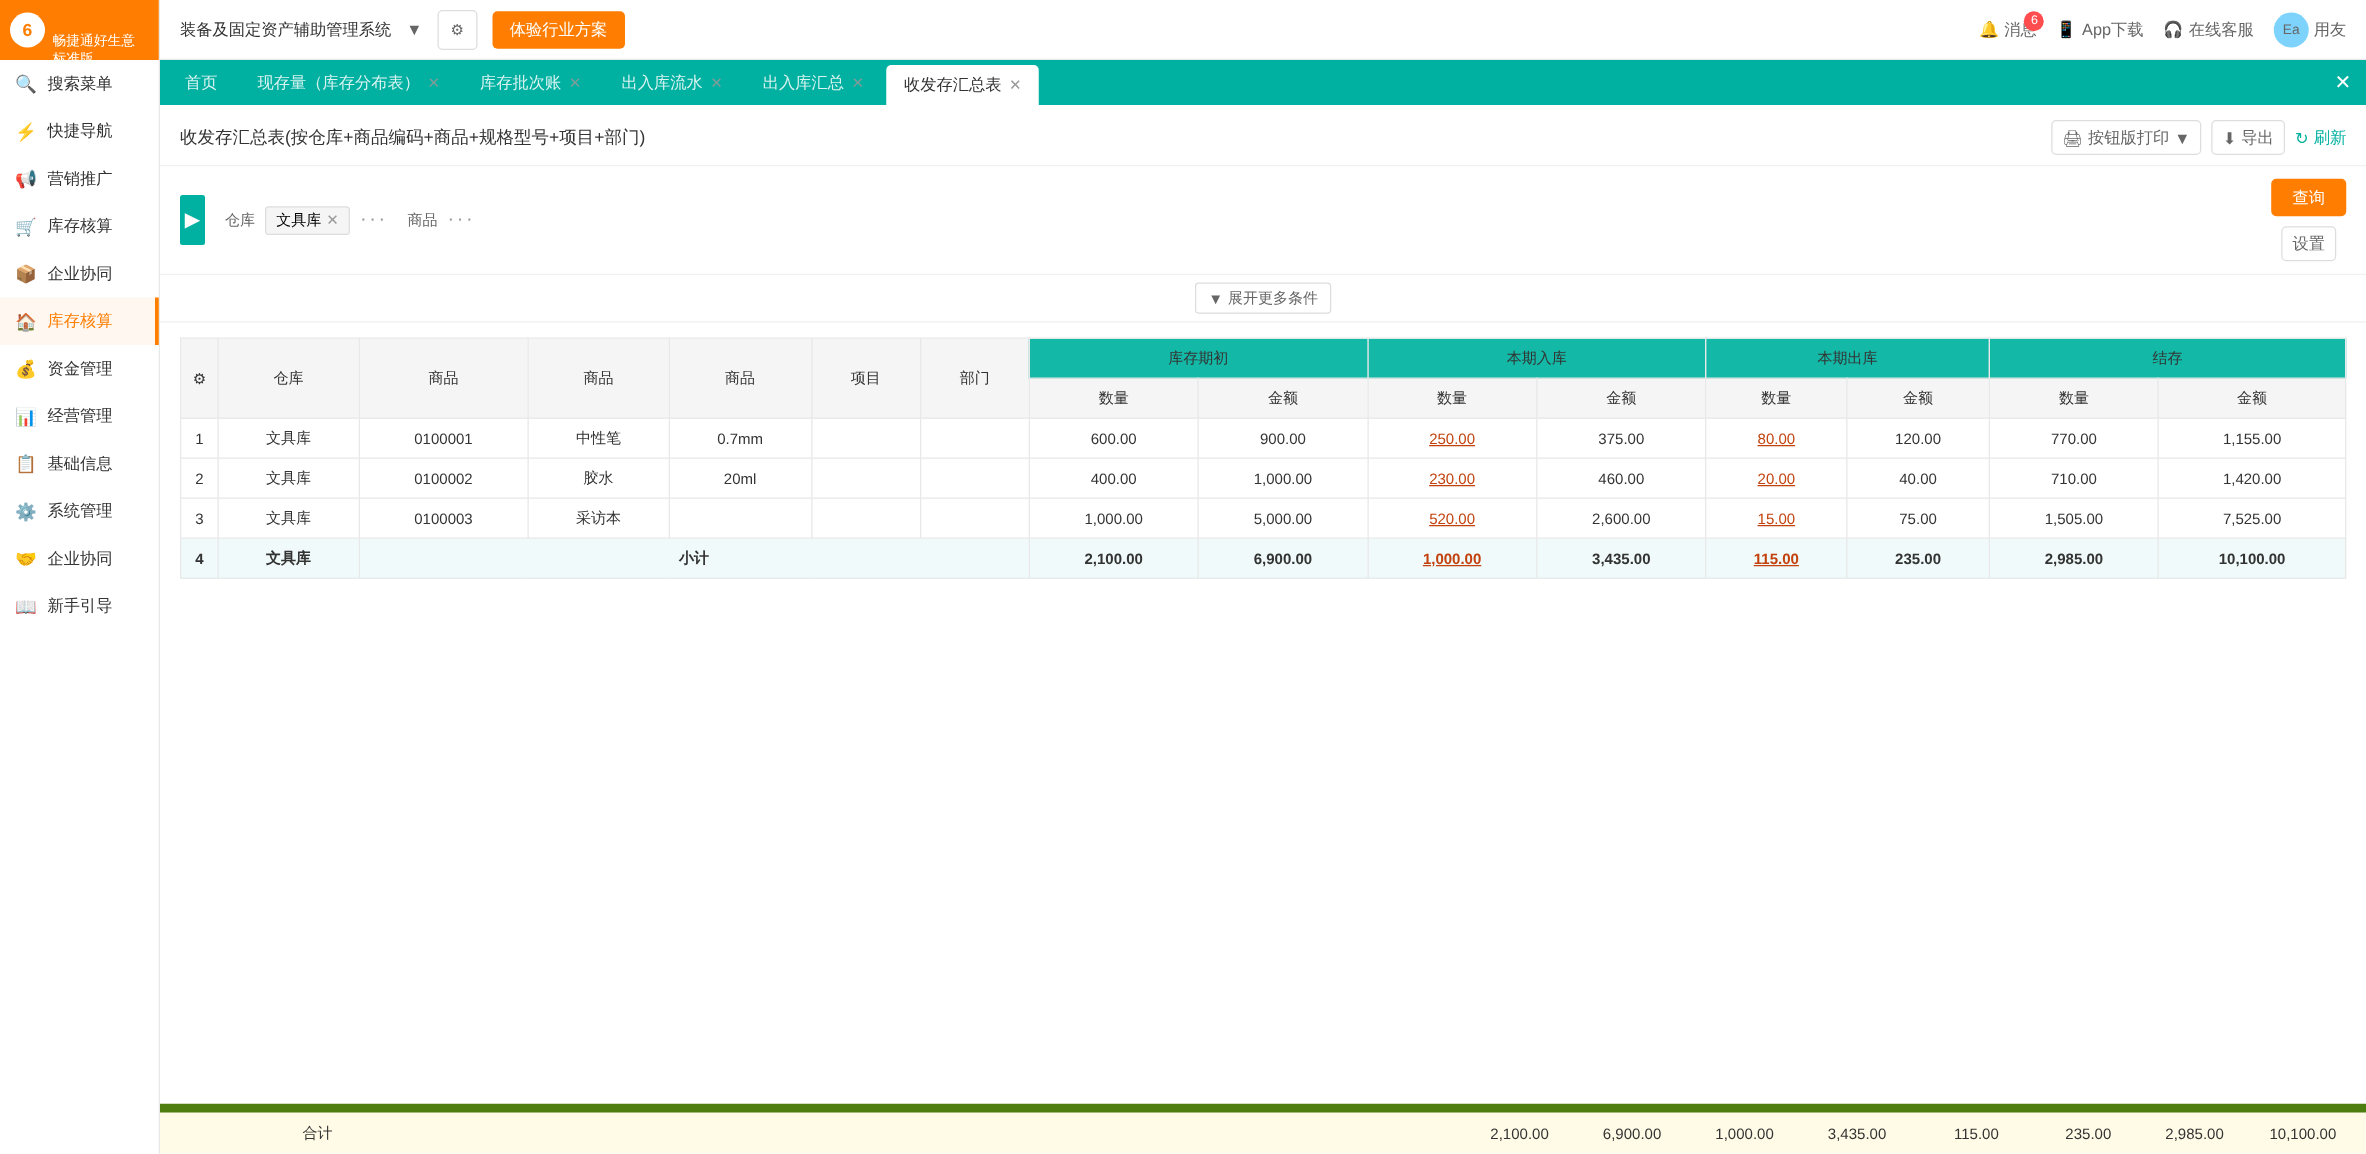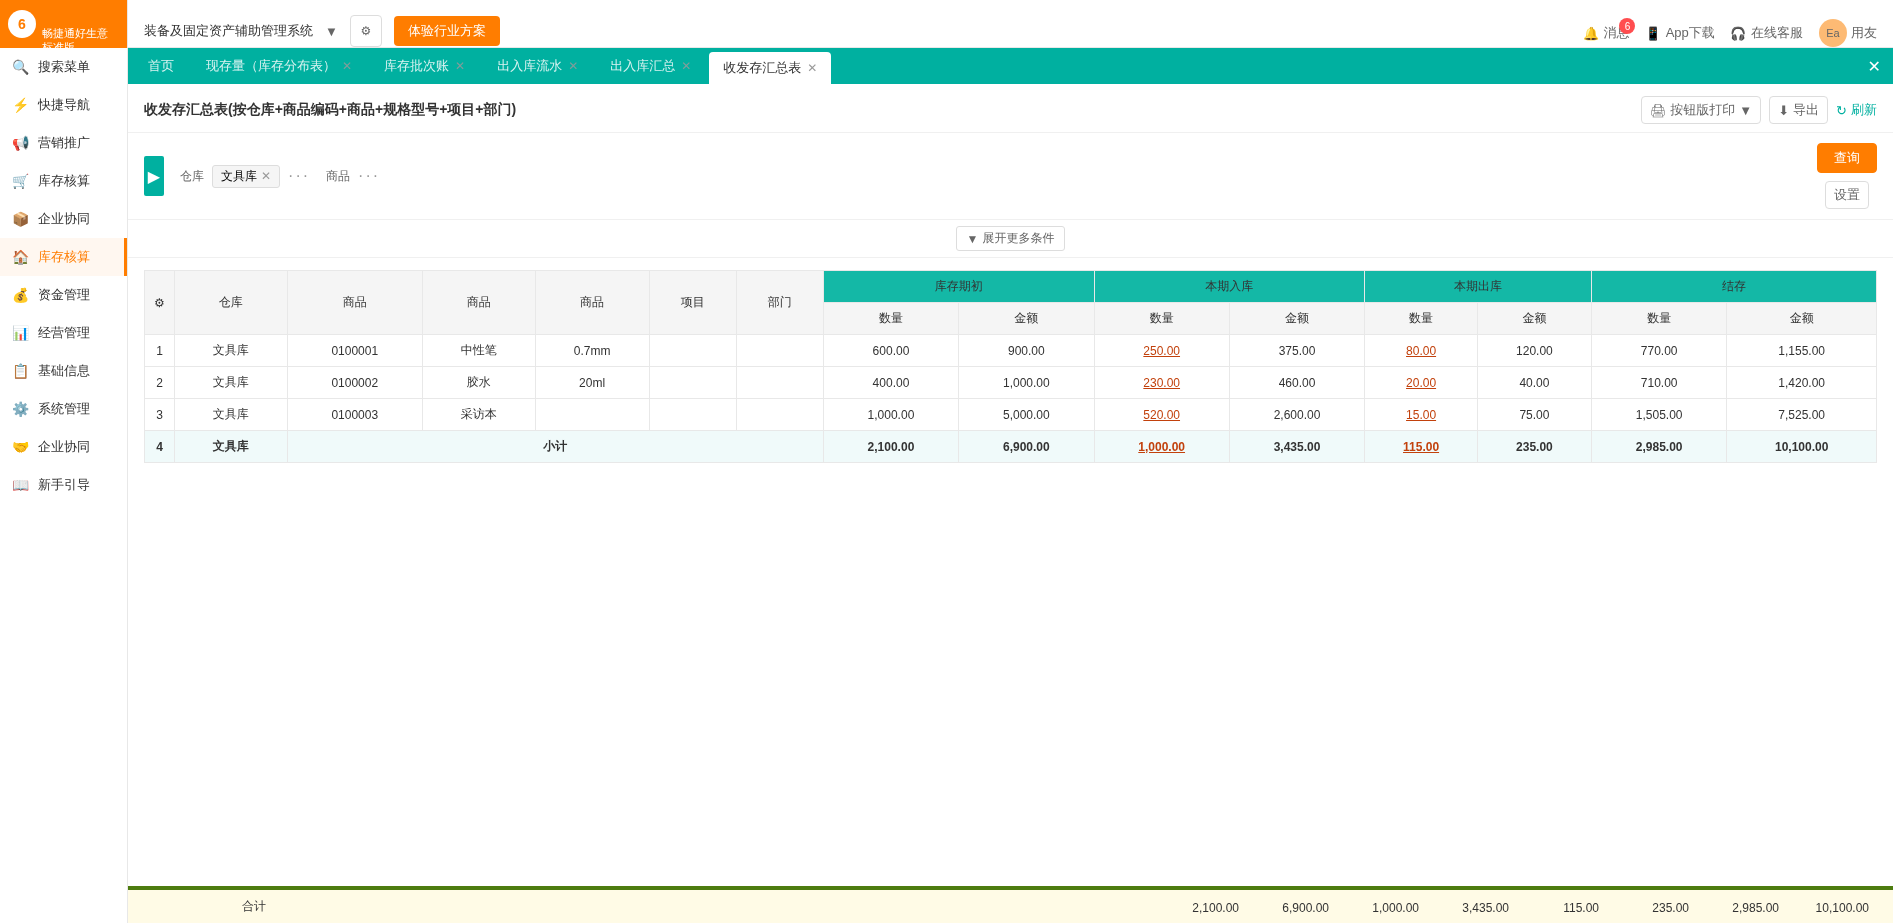--- a/index.html
+++ b/index.html
@@ -11,29 +11,29 @@
     .sidebar-logo-icon { width: 28px; height: 28px; background: #fff; border-radius: 50%; display: flex; align-items: center; justify-content: center; color: #ff7d00; font-weight: bold; font-size: 14px; }
     .sidebar-logo-text { font-size: 11px; color: #fff; line-height: 1.3; margin-top: 32px; }
     .sidebar-item { display: flex; align-items: center; gap: 8px; padding: 10px 12px; cursor: pointer; color: #333; font-size: 13px; position: relative; }
     .sidebar-item.active { background: #fff7f0; color: #ff7d00; border-right: 3px solid #ff7d00; }
     .sidebar-item-icon { width: 18px; height: 18px; display: flex; align-items: center; justify-content: center; font-size: 14px; }
 
     
     .main { flex: 1; display: flex; flex-direction: column; overflow: hidden; }
 
     
-    .top-header { background: #fff; height: 48px; display: flex; align-items: flex-end; padding: 0 16px; border-bottom: 1px solid #e8e8e8; justify-content: space-between; flex-shrink: 0; }
+    .top-header { background: #fff; height: 48px; display: flex; align-items: center; padding: 0 16px; border-bottom: 1px solid #e8e8e8; justify-content: space-between; flex-shrink: 0; }
     .top-header-left { display: flex; align-items: center; gap: 12px; }
     .header-dropdown { display: flex; align-items: center; gap: 4px; color: #666; font-size: 13px; cursor: pointer; }
     .settings-btn { width: 32px; height: 32px; border: 1px solid #ddd; border-radius: 4px; display: flex; align-items: center; justify-content: center; cursor: pointer; color: #666; }
     .trial-btn { background: #ff7d00; color: #fff; border: none; border-radius: 4px; padding: 6px 14px; font-size: 13px; cursor: pointer; }
     .top-header-right { display: flex; align-items: center; gap: 16px; color: #666; font-size: 13px; }
     .top-header-right-item { display: flex; align-items: center; gap: 4px; cursor: pointer; position: relative; }
     .notification-badge { background: #ff4d4f; color: #fff; border-radius: 50%; width: 16px; height: 16px; font-size: 10px; display: flex; align-items: center; justify-content: center; position: absolute; top: -6px; right: -6px; }
-    .user-avatar { width: 28px; height: 28px; background: #fdba74; border-radius: 50%; display: flex; align-items: center; justify-content: center; font-size: 11px; color: #666; }
+    .user-avatar { width: 28px; height: 28px; background: #7dd3fc; border-radius: 50%; display: flex; align-items: center; justify-content: center; font-size: 11px; color: #666; }
 
     
     .tab-bar { background: #00b0a0; display: flex; align-items: center; flex-shrink: 0; height: 36px; padding: 0 4px; }
     .tab { display: flex; align-items: center; gap: 6px; padding: 0 14px; height: 28px; color: #fff; font-size: 13px; cursor: pointer; border-radius: 4px 4px 0 0; margin: 0 2px; opacity: 0.85; }
     .tab.active { background: #fff; color: #333; opacity: 1; margin-top: 4px; height: 32px; border-radius: 4px 4px 0 0; }
     .tab-close { font-size: 12px; color: #999; cursor: pointer; }
     .tab.active .tab-close { color: #999; }
     .tab-bar-close { margin-left: auto; color: #fff; cursor: pointer; font-size: 16px; padding: 0 8px; }
 
     
@@ -63,21 +63,21 @@
     .table-container { flex: 1; overflow: auto; padding: 0 16px 16px; }
     table { width: 100%; border-collapse: collapse; margin-top: 12px; font-size: 12px; }
     thead th { background: #f5f5f5; border: 1px solid #e8e8e8; padding: 7px 8px; text-align: center; color: #333; font-weight: 500; white-space: nowrap; }
     thead th.group { background: #14b8a6; }
     tbody td { border: 1px solid #e8e8e8; padding: 7px 8px; text-align: center; color: #333; }
     tbody tr.subtotal { background: #f0fafa; font-weight: bold; }
     .link-text { color: #c2410c; text-decoration: underline; cursor: pointer; }
     .settings-icon-col { width: 30px; }
 
     
-    .total-bar { background: #fffbe6; border-top: 4px solid #4d7c0f; padding: 8px 16px; display: flex; align-items: flex-end; font-size: 12px; color: #333; flex-shrink: 0; }
+    .total-bar { background: #fffbe6; border-top: 7px solid #4d7c0f; padding: 8px 16px; display: flex; align-items: center; font-size: 12px; color: #333; flex-shrink: 0; }
     .total-label { width: 220px; text-align: center; font-weight: 500; }
     .total-values { flex: 1; display: flex; justify-content: flex-end; gap: 0; }
     .total-cell { width: 90px; text-align: right; padding: 0 8px; }
   </style>
 </head>
 <body>
 
 <div class="sidebar">
   <div class="sidebar-logo">
     <div class="sidebar-logo-icon">6</div>
@@ -194,21 +194,21 @@
     <div class="tab active">
       <span>收发存汇总表</span>
       <span class="tab-close">✕</span>
     </div>
     <div class="tab-bar-close">✕</div>
   </div>
 
   <div class="page-content">
 
     <div class="page-header">
-      <h2 class="page-title" style="font-size:14px;font-weight:700;">收发存汇总表(按仓库+商品编码+商品+规格型号+项目+部门)</h2>
+      <h2 class="page-title" style="font-size:14px;font-weight:400;">收发存汇总表(按仓库+商品编码+商品+规格型号+项目+部门)</h2>
       <div class="page-actions">
         <button class="action-btn">
           <span>🖨</span>
           <span>按钮版打印</span>
           <span>▼</span>
         </button>
         <button class="action-btn">
           <span>⬇</span>
           <span>导出</span>
         </button>

